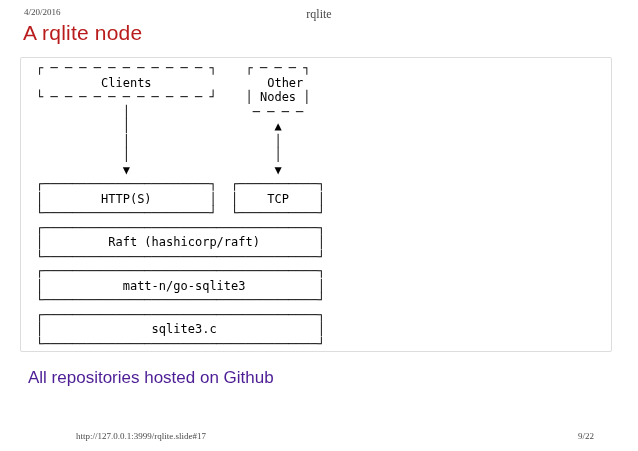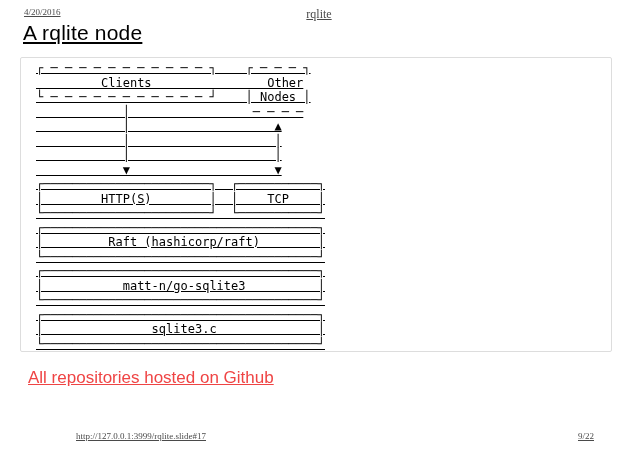--- a/index.html
+++ b/index.html
@@ -1,15 +1,15 @@
 <!DOCTYPE html>
 <html><head>
 <meta charset="utf-8">
 <style>
-  * { margin: 0; padding: 0; box-sizing: border-box; text-decoration: underline; }
+  * { margin: 0; padding: 0; box-sizing: border-box; }
   html, body {
     width: 638px; height: 451px;
     background: #ffffff;
     font-family: "Liberation Sans", sans-serif;
     color: #222222;
     overflow: hidden;
     position: relative;
   }
   .print-date {
     position: absolute; left: 24px; top: 7px;
@@ -18,41 +18,41 @@
   }
   .print-doc-title {
     position: absolute; left: 50%; top: 7px;
     transform: translateX(-50%);
     font-family: "Liberation Serif", serif;
     font-size: 12px; color: #4a4a4a;
   }
   .slide-heading {
     position: absolute; left: 23px; top: 21px;
     font-size: 21px; line-height: 24px;
-    font-weight: 400; color: #000000;
+    font-weight: 400; color: #b91c1c;
     letter-spacing: 0.2px;
   }
   .slide-panel {
     position: absolute; left: 20px; top: 57px;
     width: 592px; height: 295px;
     background: #ffffff;
     border: 1px solid #dddddd;
     border-radius: 2px;
   }
   .ascii-diagram {
     position: absolute; left: 15px; top: 3px;
     font-family: "DejaVu Sans Mono", monospace;
     font-size: 12px; line-height: 14.5px;
     color: #000000;
     white-space: pre;
   }
   .slide-caption {
     position: absolute; left: 28px; top: 368px;
     font-size: 17px; line-height: 20px;
-    font-weight: 400; color: #ef4444;
+    font-weight: 400; color: #4c1d95;
   }
   .print-url {
     position: absolute; left: 28px; top: 431px;
     font-family: "Liberation Serif", serif;
     font-size: 9px; color: #4a4a4a; padding-left: 48px;
   }
   .print-page-number {
     position: absolute; right: 44px; top: 431px;
     font-family: "Liberation Serif", serif;
     font-size: 9px; color: #4a4a4a; text-align: right;

